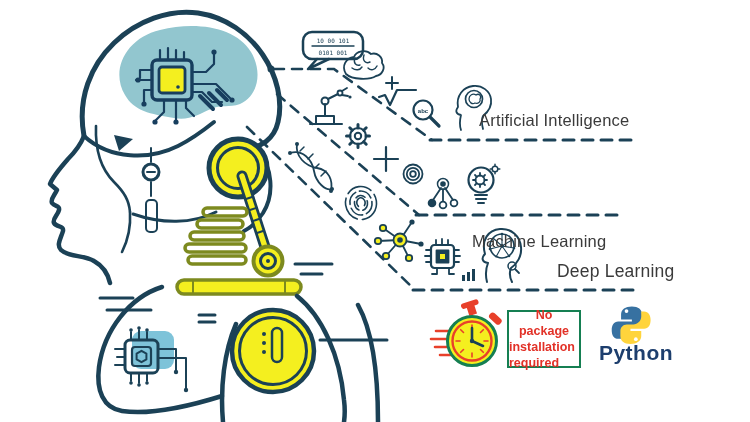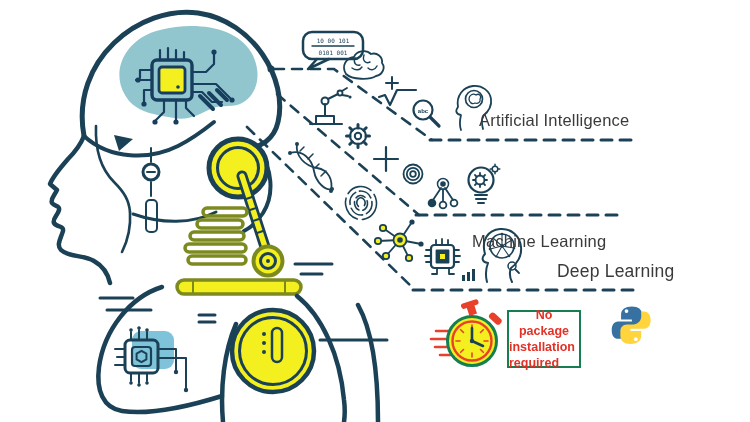--- a/index.html
+++ b/index.html
@@ -342,14 +342,15 @@
   <div class="label" style="left:472px;top:188px;margin-top:44px;">Machine Learning</div>
 
   <div class="label label-dl" style="left:521px;top:261px;margin-left:36px;">Deep Learning</div>
 
   <div class="nopkg">
     <div>No package</div>
     <div>installation</div>
     <div>required</div>
   </div>
 
+  <div class="python-text">Python</div>
 
 </div>
 
 </body></html>

